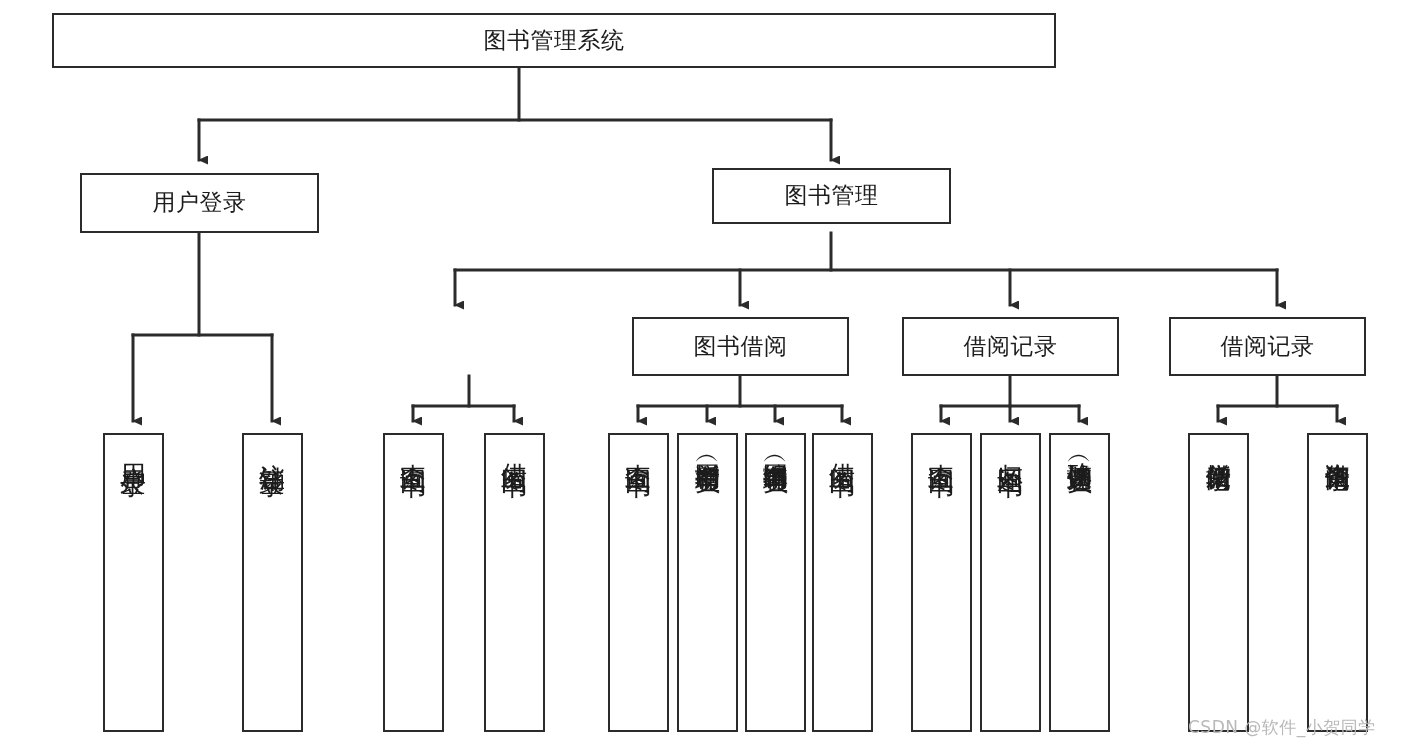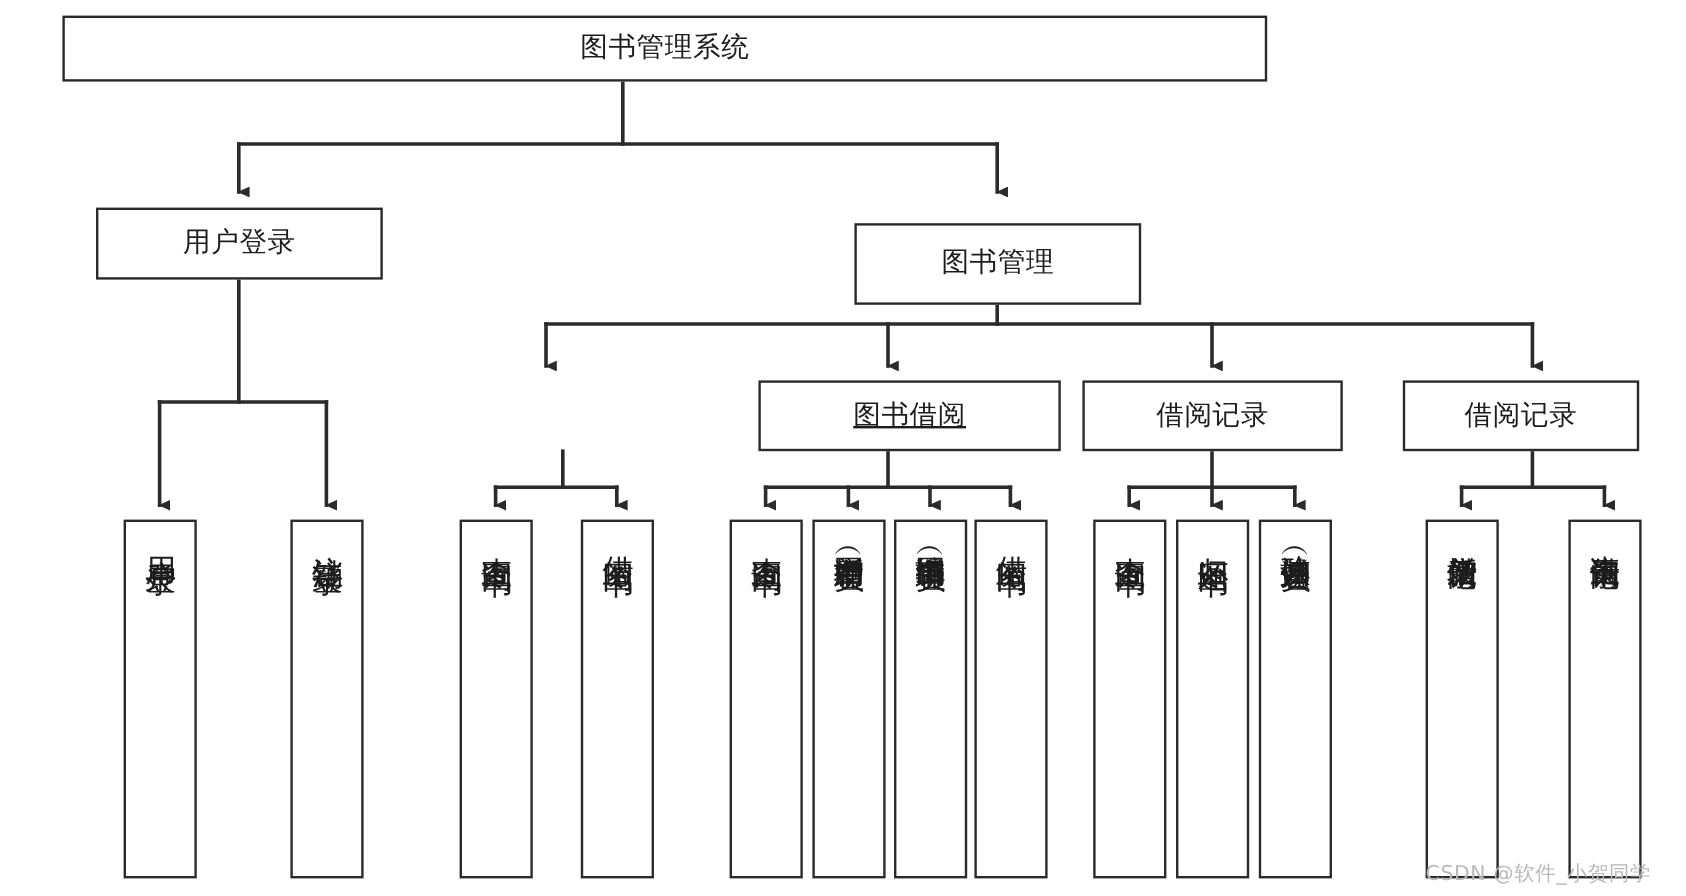--- a/index.html
+++ b/index.html
@@ -129,25 +129,25 @@
     </g>
   </svg>
 
   <div class="node horiz" style="left:18px; top:13px; width:1004px; height:55px;margin-left:34px;">
     <span class="label">图书管理系统</span>
   </div>
 
   <div class="node horiz" style="left:80px; top:173px; width:239px; height:60px;">
     <span class="label">用户登录</span>
   </div>
-  <div class="node horiz" style="left:712px; top:186px; width:239px; height:68px;">
+  <div class="node horiz" style="left:712px; top:168px; width:239px; height:56px;">
     <span class="label">图书管理</span>
   </div>
 
-  <div class="node horiz" style="left:632px; top:317px; width:252px; height:59px;text-decoration:underline;">
+  <div class="node horiz" style="left:632px; top:317px; width:217px; height:59px;">
     <span class="label">图书借阅</span>
   </div>
   <div class="node horiz" style="left:902px; top:317px; width:217px; height:59px;">
     <span class="label">借阅记录</span>
   </div>
   <div class="node horiz" style="left:1169px; top:317px; width:197px; height:59px;">
     <span class="label">借阅记录</span>
   </div>
 
   <div class="node vert" style="left:103px; top:433px; width:61px; height:299px;">

